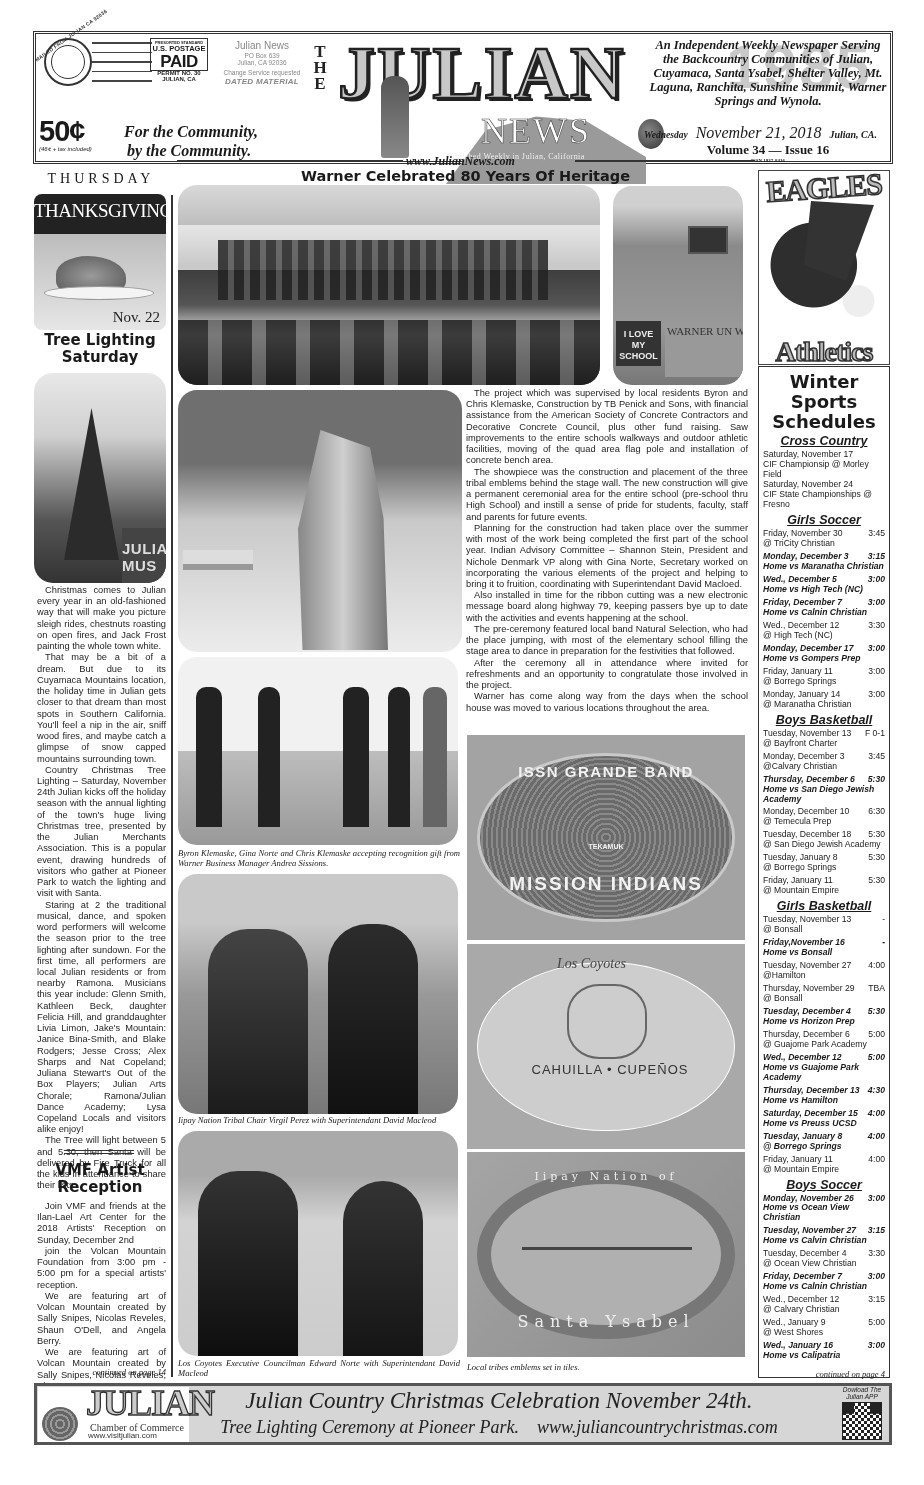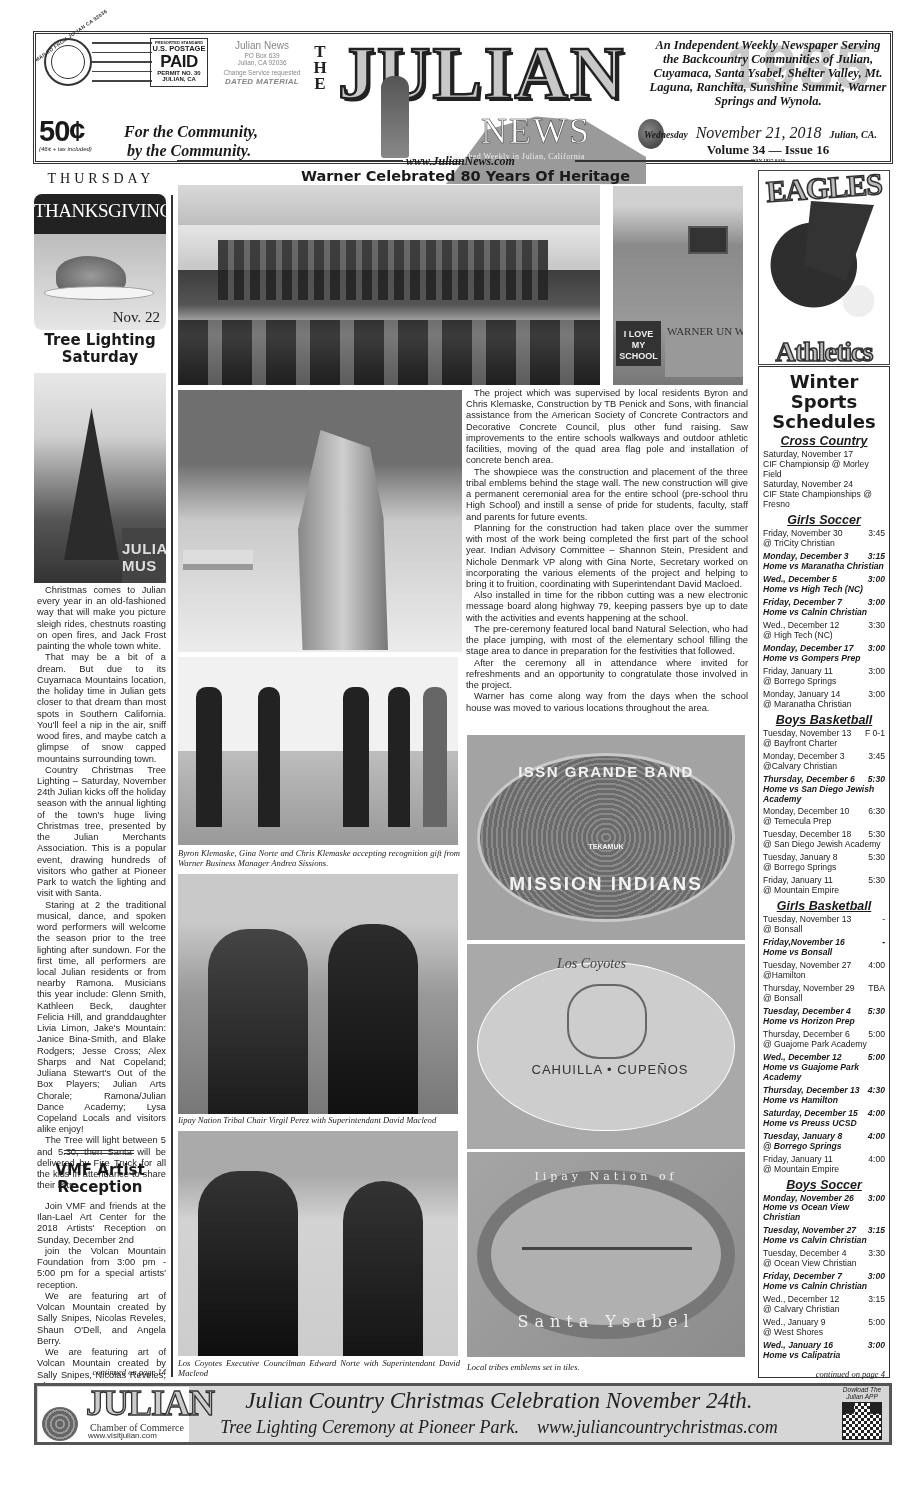--- a/index.html
+++ b/index.html
@@ -8,21 +8,21 @@
   .abs { position: absolute; }
 
   
   .masthead { left: 33px; top: 31px; width: 860px; height: 133px; border: 3px double #333; border-width: 3px; }
   .masthead-inner { position: absolute; inset: 0; }
   .postmark { left: 8px; top: 4px; width: 48px; height: 48px; border: 2px solid #333; border-radius: 50%; }
   .postmark-ring { position:absolute; left:5px; top:5px; width:34px; height:34px; border:1.5px solid #333; border-radius:50%; }
   .postmark-text { position:absolute; left:-2px; top:-2px; font-size:5px; font-weight:bold; color:#333; transform: rotate(-35deg); transform-origin: 26px 26px; letter-spacing:0.3px; white-space:nowrap; }
   .postal-lines { left: 56px; top: 8px; width: 60px; }
   .postal-lines div { height: 1.5px; background:#444; margin-bottom: 8px; }
-  .permit { left: 114px; top: 4px; width: 58px; height: 49px; border: 1.5px solid #333; text-align: center; line-height: 1; }
+  .permit { left: 114px; top: 4px; width: 58px; height: 33px; border: 1.5px solid #333; text-align: center; line-height: 1; }
   .permit .small { font-size: 4px; font-weight: bold; margin-top: 2px; }
   .permit .usp { font-size: 7.5px; font-weight: bold; }
   .permit .paid { font-size: 17px; font-weight: 900; letter-spacing: -0.5px; }
   .permit .pn { font-size: 6px; font-weight: bold; }
   .return-addr { left: 178px; top: 6px; width: 96px; text-align: center; color: #888; font-size: 8px; line-height: 1.15; }
   .return-addr .name { font-size: 10px; }
   .return-addr .small { font-size: 6.5px; }
   .return-addr .dated { font-weight: bold; font-style: italic; font-size: 8px; letter-spacing: .3px; }
   .price { left: 3px; top: 83px; }
   .price .big { font-size: 29px; font-weight: 900; line-height: 1; letter-spacing: -1px; }
@@ -52,21 +52,21 @@
 
   
   .thursday { left: 37px; top: 171px; width: 128px; text-align: center; font-family: "Liberation Serif", serif; font-size: 14px; letter-spacing: 4px; }
   .tg-card { left: 34px; top: 194px; width: 132px; height: 136px; border-radius: 8px; background: linear-gradient(180deg, #222 0 40px, #bcbcbc 40px, #e6e6e6 100%); overflow: hidden; }
   .tg-title { position: absolute; left: 0; top: 6px; width: 100%; text-align: center; font-family: "Liberation Serif", serif; color: #fff; font-size: 19px; letter-spacing: -0.5px; }
   .tg-turkey { position: absolute; left: 22px; top: 62px; width: 70px; height: 40px; background: radial-gradient(ellipse at 50% 50%, #9a9a9a, #555); border-radius: 50% 60% 40% 40%; }
   .tg-plate { position: absolute; left: 10px; top: 92px; width: 110px; height: 14px; background: #f4f4f4; border-radius: 50%; border:1px solid #999; }
   .tg-nov { position: absolute; right: 6px; bottom: 4px; font-family: "Liberation Serif", serif; font-size: 15px; color: #222; }
   .hl { font-family: "DejaVu Sans", sans-serif; font-weight: bold; text-align: center; line-height: 1.15; }
   .tree-hl { left: 34px; top: 332px; width: 132px; font-size: 15px; }
-  .photo { background: #777; overflow: hidden; }
+  .photo { background: #777; overflow: hidden; border-radius: 19px; }
   .tree-photo { left: 34px; top: 373px; width: 132px; height: 210px; background: linear-gradient(180deg, #e8e8e8 0%, #d0d0d0 30%, #555 70%, #333 100%); }
   .tree-shape { position:absolute; left: 30px; top: 35px; width: 55px; height: 160px; background: #2b2b2b; clip-path: polygon(50% 0, 100% 95%, 0 95%); }
   .tree-sign { position:absolute; right: 0; bottom: 0; width: 44px; height: 55px; background:#444; }
   .tree-sign span { position:absolute; left: 0; top: 12px; color:#ddd; font-size: 15px; font-weight: bold; letter-spacing:.5px; }
 
   .body-text { font-size: 9.3px; line-height: 1.21; text-align: justify; color: #1e1e1e; }
   .body-text p { text-indent: 8px; }
   .left-col-text { left: 37px; top: 585px; width: 129px; }
   .divider-double { left: 64px; top: 1150px; width: 70px; height: 4px; border-top: 1.5px solid #333; border-bottom: 1.5px solid #333; }
   .vmf-hl { left: 34px; top: 1162px; width: 132px; font-size: 15px; }

